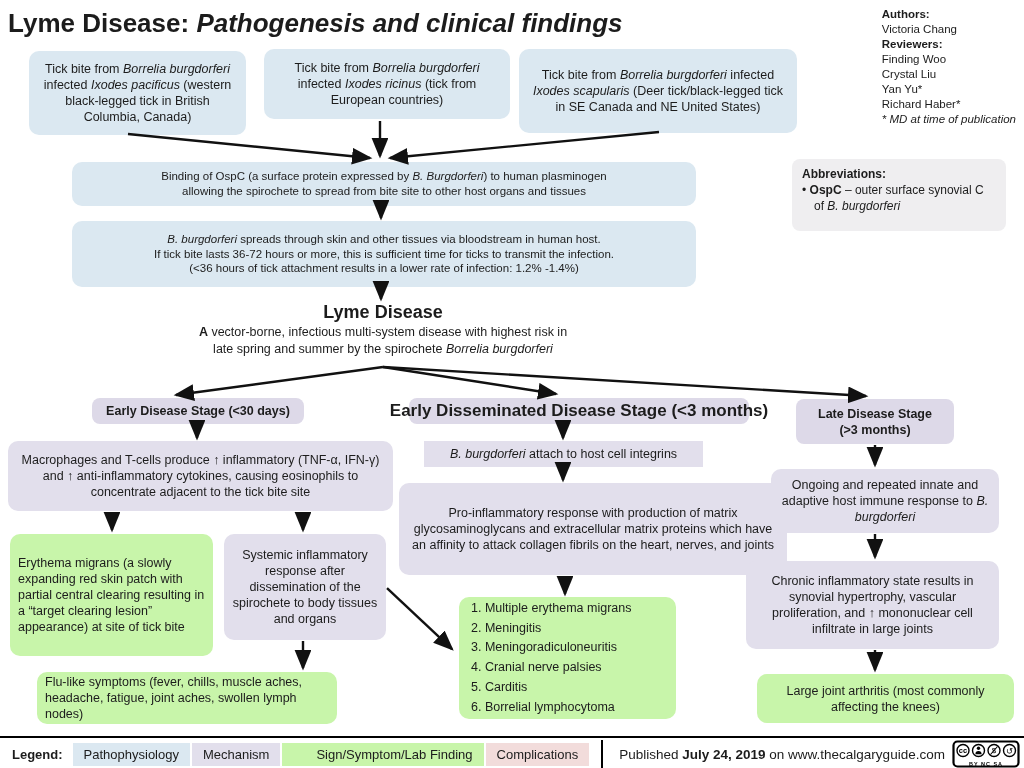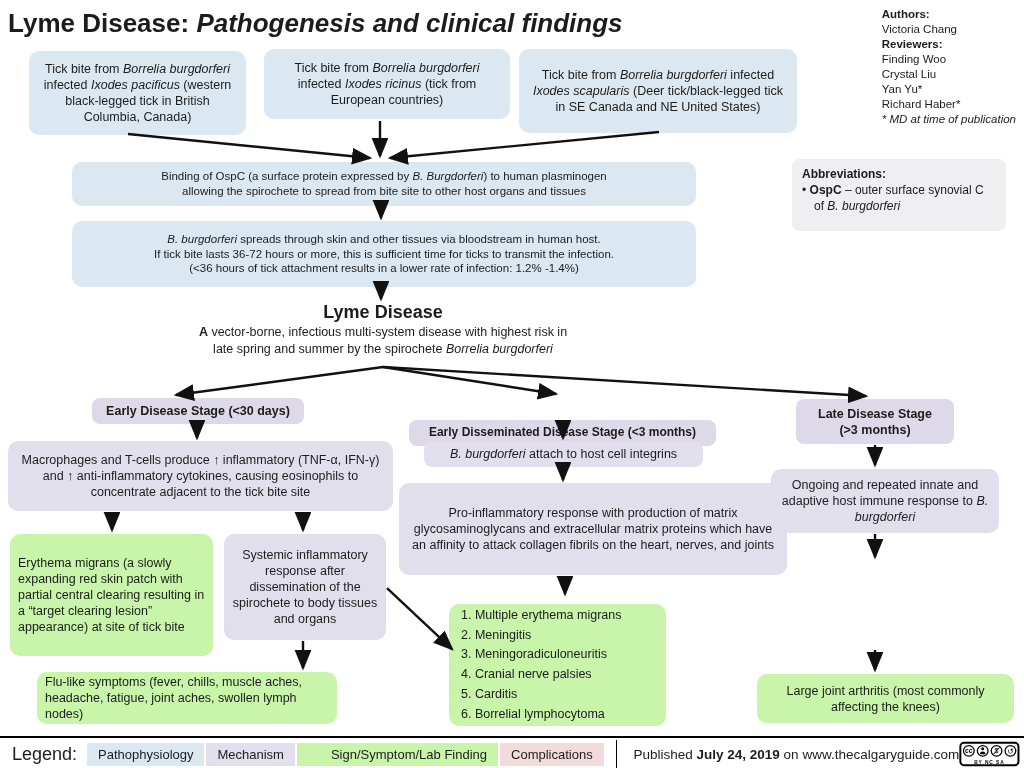--- a/index.html
+++ b/index.html
@@ -21,21 +21,21 @@
   .f125{font-size:12.5px;}
   #title{left:8px;top:8px;font-size:26px;font-weight:bold;white-space:nowrap;}
   #title .sub{font-style:italic;}
   #credits{right:8px;top:7px;text-align:left;font-size:11.5px;line-height:1.3;}
   #lyme-block{left:130px;top:301px;width:506px;text-align:center;font-size:12.5px;line-height:1.3;}
   #lyme-block .hd{font-weight:bold;font-size:18px;}
   #arrows{position:absolute;left:0;top:0;pointer-events:none;}
   .list-line{font-size:12.5px;line-height:1.58;}
   #footer{position:absolute;left:0;right:0;top:736px;height:32px;border-top:2px solid #000;
           display:flex;align-items:center;padding-left:12px;}
-  .legend-label{font-weight:normal;font-size:18px;margin-right:10px;}
+  .legend-label{font-weight:bold;font-size:13px;margin-right:10px;}
   .swatch{font-size:13px;padding:4px 11px;margin-right:2px;white-space:nowrap;}
   #divider{width:2px;height:28px;background:#000;margin-left:10px;}
   #published{font-size:13.5px;margin-left:16px;white-space:nowrap;}
   #cc-badge{margin-left:auto;margin-right:4px;}
 </style>
 </head>
 <body>
 
 <div id="canvas">
 
@@ -77,59 +77,62 @@
   </div>
 
   <div id="lyme-block" class="abs">
     <div class="hd">Lyme Disease</div>
     <div><span class="b">A</span><span> vector-borne, infectious multi-system disease with highest risk in</span><br><span>late spring and summer by the spirochete </span><span class="i">Borrelia burgdorferi</span></div>
   </div>
 
   <div class="node hdr" style="left:92px;top:398px;width:212px;height:26px;font-size:12.5px;white-space:nowrap;">
       <span>Early Disease Stage (&lt;30 days)</span>
     </div>
-  <div class="node hdr" style="left:409px;top:420px;width:307px;height:26px;font-size:12px;white-space:nowrap;padding:4px 2px;">
+  <div class="node hdr" style="left:409px;top:398px;width:340px;height:26px;font-size:17px;white-space:nowrap;padding:4px 2px;">
       <span>Early Disseminated Disease Stage (&lt;3 months)</span>
     </div>
   <div class="node hdr" style="left:796px;top:399px;width:158px;height:45px;font-size:12.5px;align-items:center;">
       <span><span>Late Disease Stage</span><br><span>(&gt;3 months)</span></span>
     </div>
 
   <div class="node mech f125" style="left:8px;top:441px;width:385px;height:70px;">
       <span>Macrophages and T-cells produce ↑ inflammatory (TNF-α, IFN-γ) and ↑ anti-inflammatory cytokines, causing eosinophils to concentrate adjacent to the tick bite site</span>
     </div>
   <div class="node sign left f125" style="left:10px;top:534px;width:203px;height:122px;align-items:center;">
       <span>Erythema migrans (a slowly expanding red skin patch with partial central clearing resulting in a “target clearing lesion” appearance) at site of tick bite</span>
     </div>
   <div class="node mech f125" style="left:224px;top:534px;width:162px;height:106px;">
       <span>Systemic inflammatory response after dissemination of the spirochete to body tissues and organs</span>
     </div>
   <div class="node sign left f125" style="left:37px;top:672px;width:300px;height:52px;">
       <span>Flu-like symptoms (fever, chills, muscle aches, headache, fatigue, joint aches, swollen lymph nodes)</span>
     </div>
 
-  <div class="node mech" style="left:424px;top:441px;width:279px;height:26px;font-size:12.5px;white-space:nowrap;border-radius:8px;">
+  <div class="node mech" style="left:424px;top:441px;width:279px;height:26px;font-size:12.5px;white-space:nowrap;border-radius:0;">
       <span><span class="i">B. burgdorferi</span><span> attach to host cell integrins</span></span>
     </div>
   <div class="node mech f125" style="left:399px;top:483px;width:388px;height:92px;">
       <span>Pro-inflammatory response with production of matrix glycosaminoglycans and extracellular matrix proteins which have an affinity to attack collagen fibrils on the heart, nerves, and joints</span>
     </div>
-  <div class="node sign left" style="left:449px;top:597px;width:217px;height:122px;padding:6px 12px;margin-top:7px;">
+  <div class="node sign left" style="left:459px;top:597px;width:217px;height:122px;padding:6px 12px;">
     <div>
       <div class="list-line">1. Multiple erythema migrans</div>
       <div class="list-line">2. Meningitis</div>
       <div class="list-line">3. Meningoradiculoneuritis</div>
       <div class="list-line">4. Cranial nerve palsies</div>
       <div class="list-line">5. Carditis</div>
       <div class="list-line">6. Borrelial lymphocytoma</div>
     </div>
   </div>
 
   <div class="node mech f125" style="left:771px;top:469px;width:228px;height:64px;">
       <span><span>Ongoing and repeated innate and adaptive host immune response to </span><span class="i">B. burgdorferi</span></span>
+    </div>
+  <div class="node mech f125" style="left:746px;top:561px;width:253px;height:88px;">
+      <span>Chronic inflammatory state results in synovial hypertrophy, vascular proliferation, and ↑ mononuclear cell infiltrate in large joints</span>
     </div>
   <div class="node sign f125" style="left:757px;top:674px;width:257px;height:49px;">
       <span>Large joint arthritis (most commonly affecting the knees)</span>
     </div>
 
   <svg id="arrows" width="1024" height="768" viewBox="0 0 1024 768">
     <defs>
       <marker id="ah" markerWidth="9" markerHeight="8" refX="7.5" refY="3.5" orient="auto">
         <path d="M0,0 L8.5,3.5 L0,7 z" fill="#111"></path>
       </marker>

